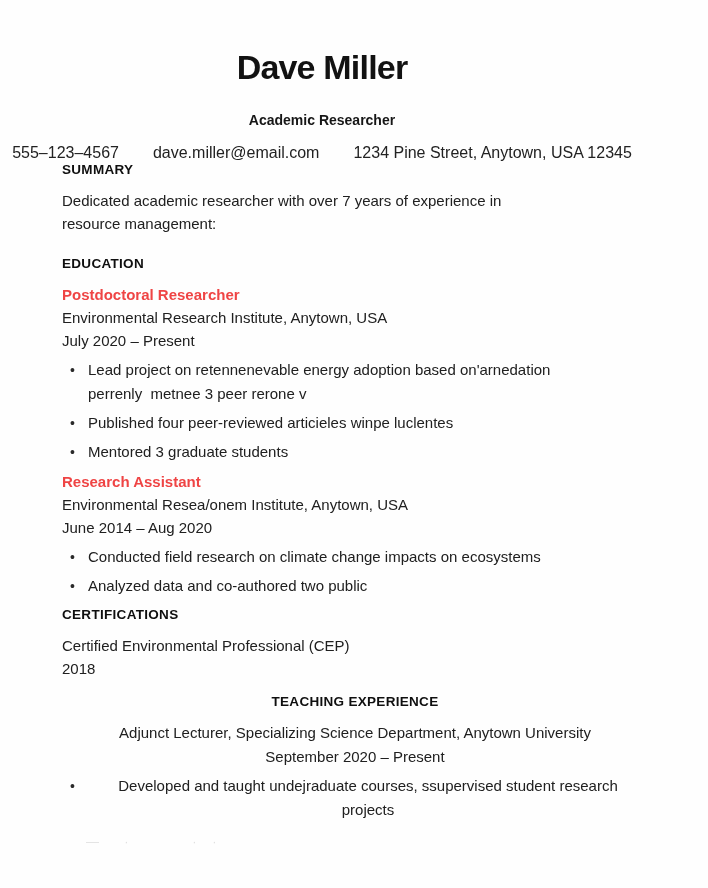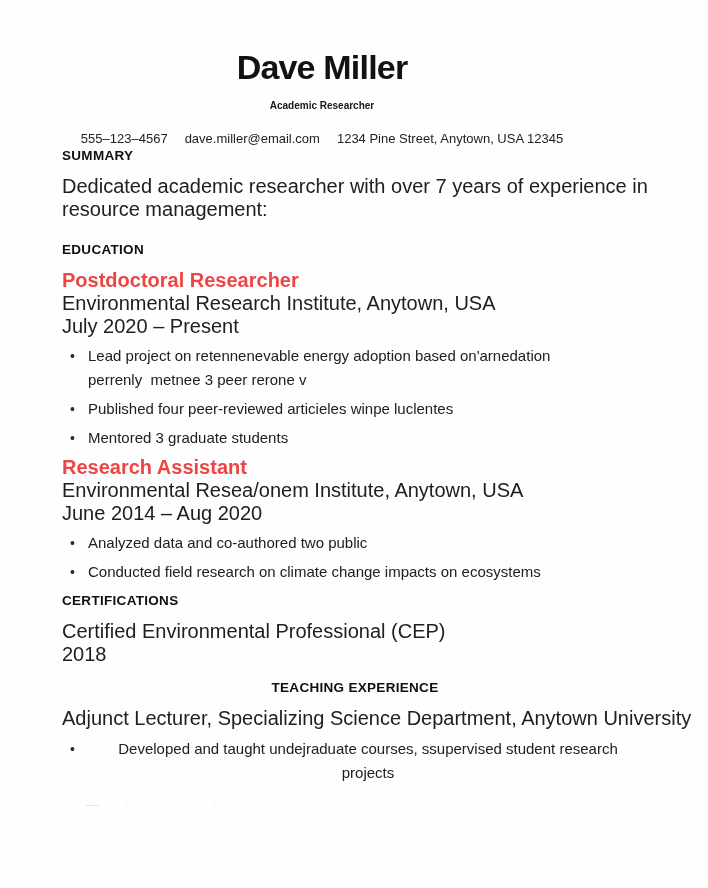--- a/index.html
+++ b/index.html
@@ -30,48 +30,48 @@
   }
   .name {
     margin: 0;
     font-size: 34px;
     line-height: 38px;
     font-weight: 700;
     letter-spacing: -0.8px;
     color: #121212;
   }
   .subtitle {
-    margin-top: 11px;
-    font-size: 10px;
+    margin-top: 25px;
+    font-size: 14px;
     line-height: 18px;
     font-weight: 700;
     color: #161616;
   }
   .contact {
     display: flex;
     justify-content: center;
-    gap: 17px;
+    gap: 34px;
     margin-top: 15px;
-    font-size: 13px;
+    font-size: 16px;
     line-height: 17px;
     color: #222;
     white-space: nowrap;
   }
 
   
   .sec h2 {
     margin: 0 0 11px 0;
     font-size: 13.5px;
     line-height: 17px;
     font-weight: 700;
     letter-spacing: 0.3px;
     color: #0f0f0f;
   }
   .line {
-    font-size: 20px;
+    font-size: 15px;
     line-height: 23px;
     white-space: pre;
     color: #202020;
   }
   .bold { font-weight: 700; color: #ef4444; }
 
   .sec-summary   { }
   .sec-education { margin-top: 20px; }
   .sec-cert      { margin-top: 8px; }
   .sec-teaching  { margin-top: 13px; text-align: center; }
@@ -158,39 +158,40 @@
         </li>
       </ul>
     </div>
 
     <div class="job job2">
       <div class="line bold">Research Assistant</div>
       <div class="line">Environmental Resea/onem Institute, Anytown, USA</div>
       <div class="line">June 2014 – Aug 2020</div>
       <ul class="bullets">
         <li>
+          <div class="bline">Conducted field research on climate change impacts on ecosystems</div>
+        </li>
+        <li>
           <div class="bline">Analyzed data and co-authored two public</div>
-        </li>
-        <li>
-          <div class="bline">Conducted field research on climate change impacts on ecosystems</div>
         </li>
       </ul>
     </div>
   </section>
 
   <section class="sec sec-cert">
     <h2>CERTIFICATIONS</h2>
     <div class="line">Certified Environmental Professional (CEP)</div>
     <div class="line">2018</div>
   </section>
 
   <section class="sec sec-teaching">
     <h2>TEACHING EXPERIENCE</h2>
     <div class="teach-intro">
       <div class="line">Adjunct Lecturer, Specializing Science Department, Anytown University</div>
+      <div class="line">September 2020 – Present</div>
     </div>
     <ul class="bullets">
       <li>
         <div class="bline">Developed and taught undejraduate courses, ssupervised student research</div>
         <div class="bline">projects</div>
       </li>
     </ul>
   </section>
 
   <div class="artifact">—  ·      · ·</div>

